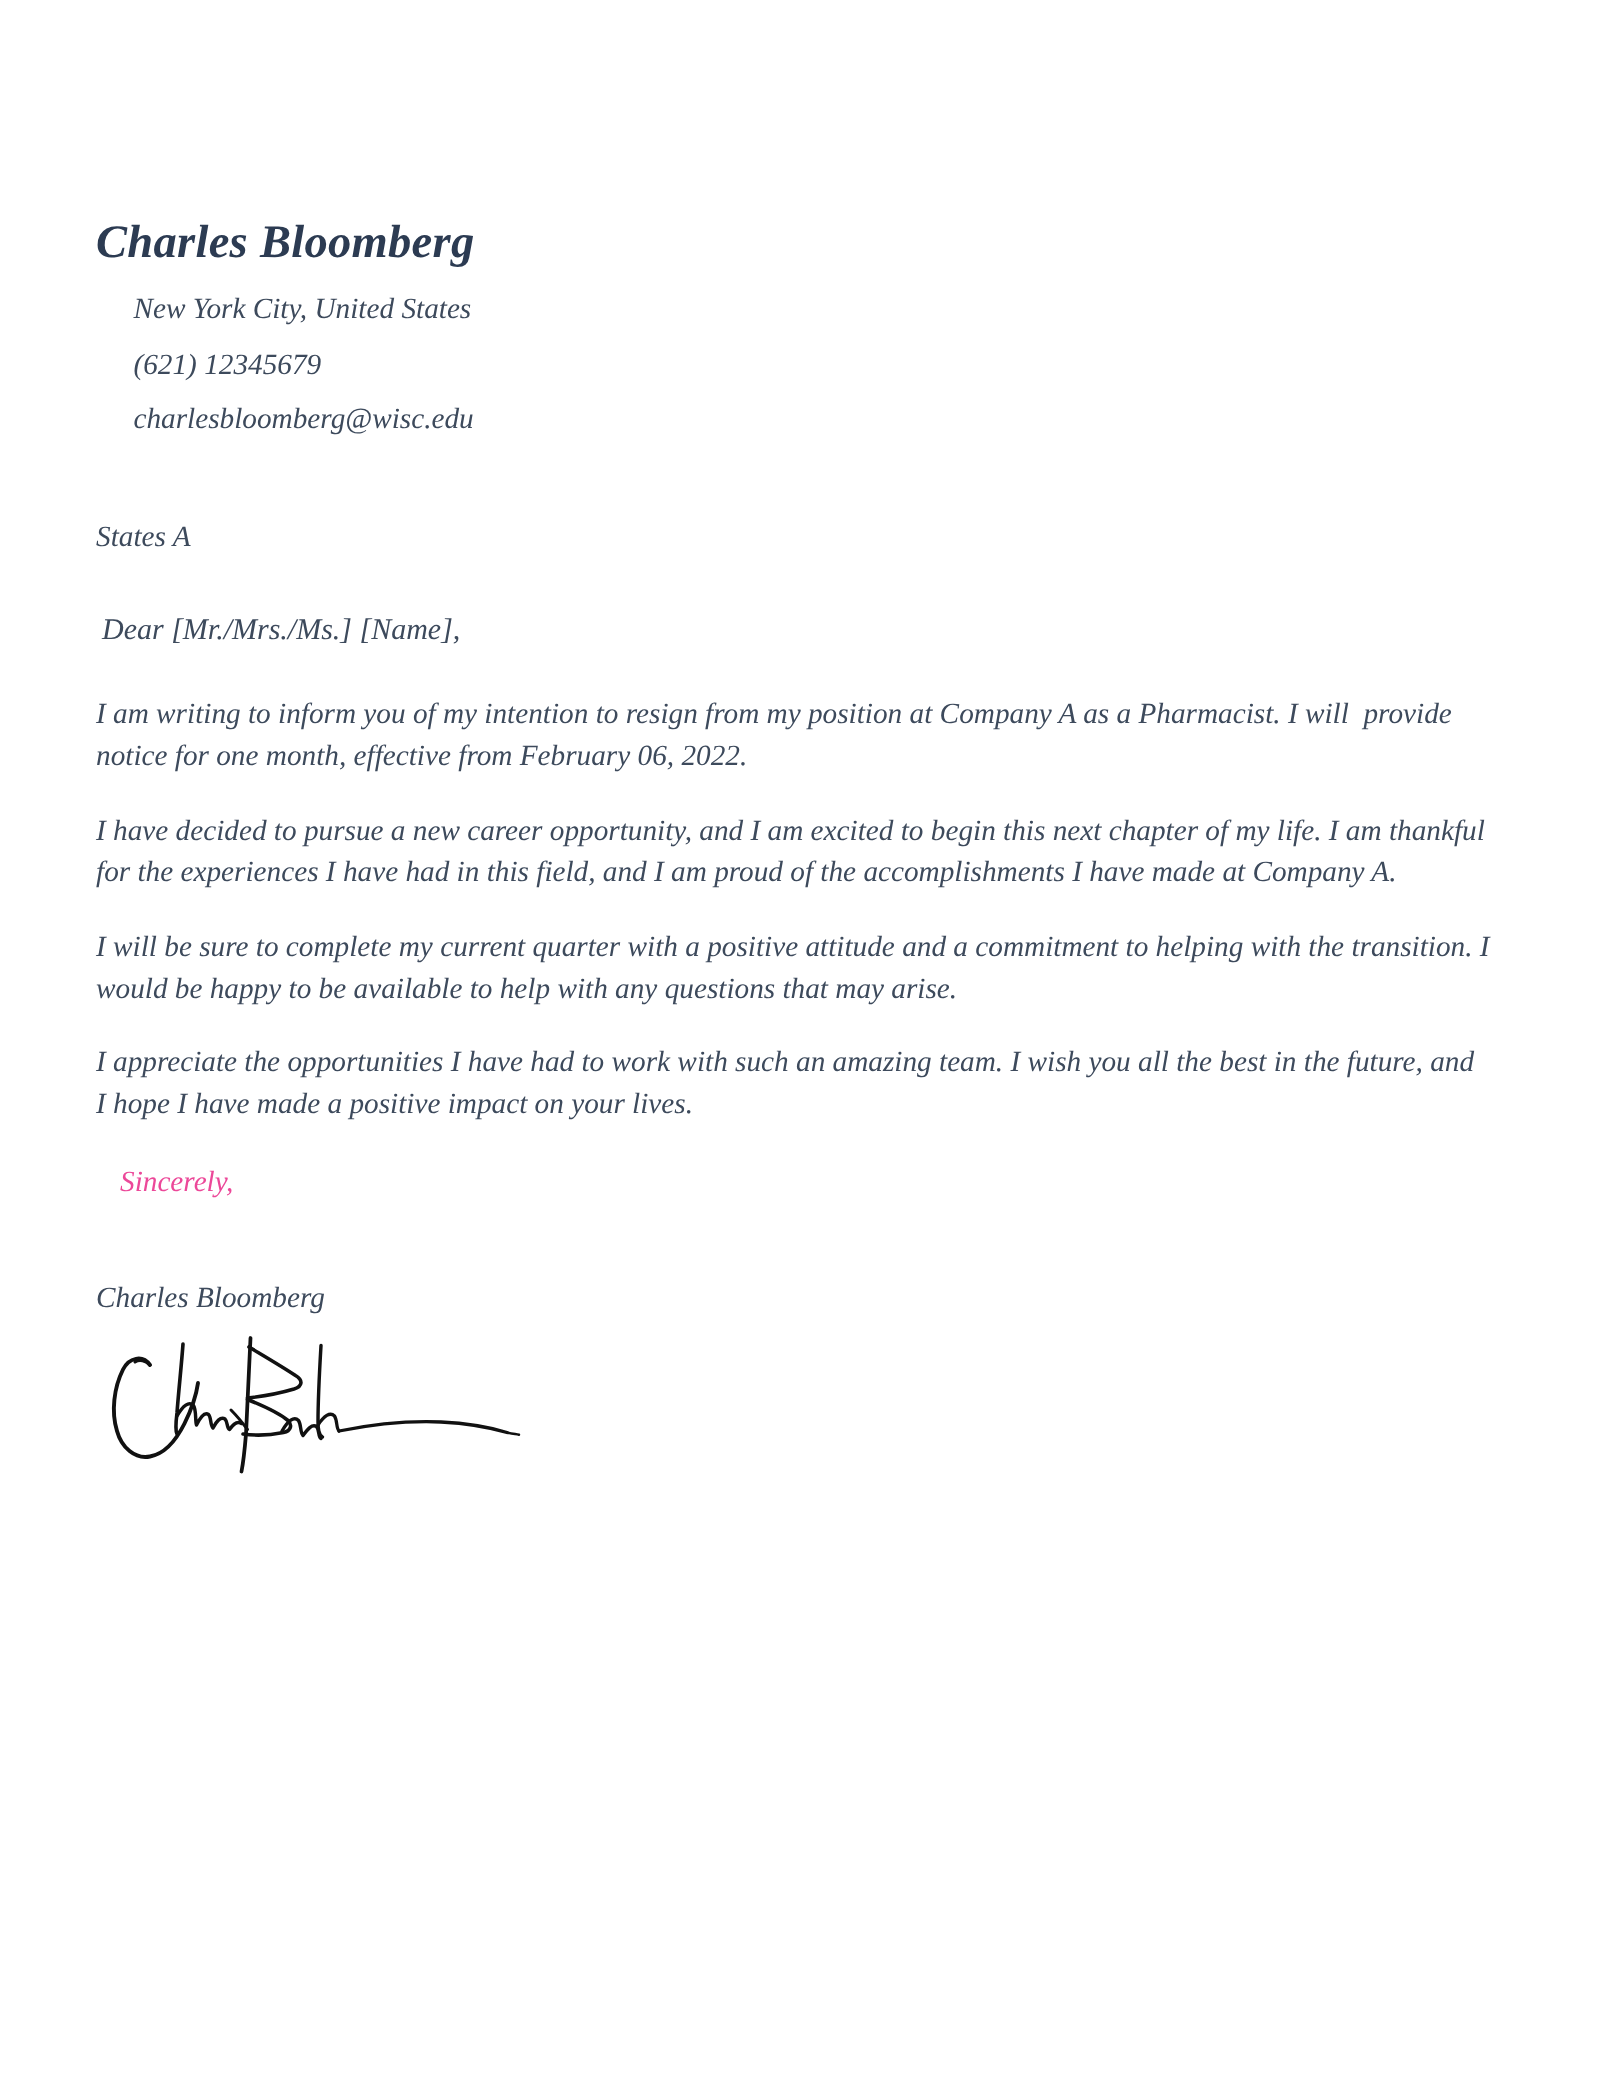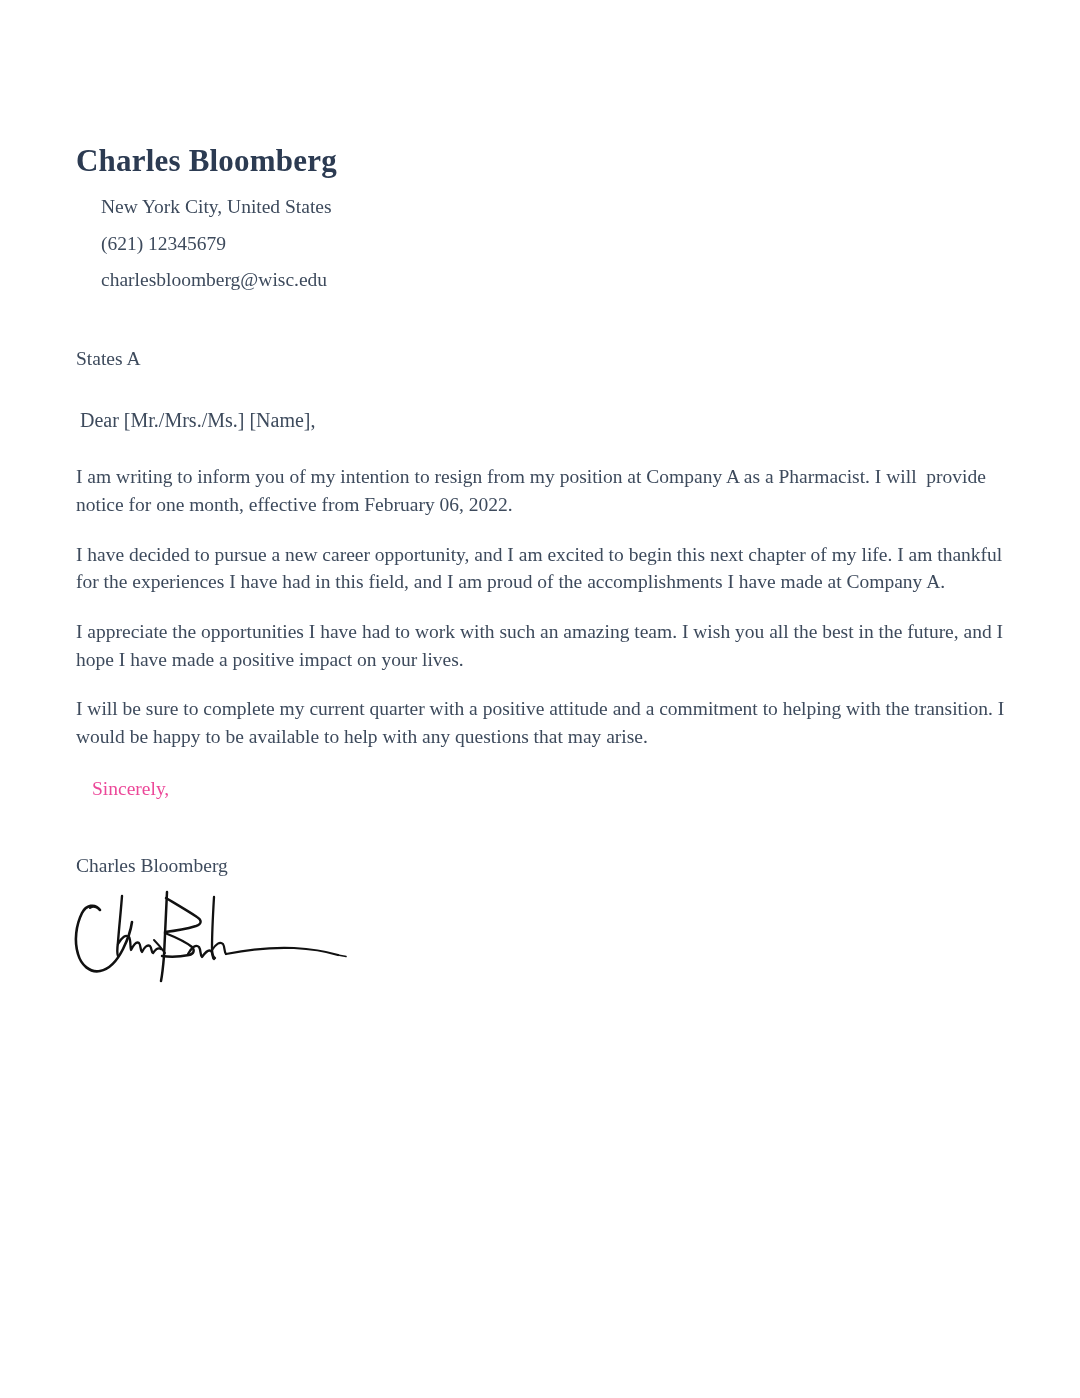--- a/index.html
+++ b/index.html
@@ -18,23 +18,24 @@
   .page {
     position: relative;
     width: 1080px;
     height: 1398px;
     background: #ffffff;
     box-sizing: border-box;
     padding: 0;
   }
   .content {
     position: absolute;
-    left: 76px;
+    left: 64px;
     top: 0;
     width: 930px;
+    font-style: italic;
   }
 
   
   .letterhead-name {
     font-size: 31px;
     font-weight: bold;
     color: #2c3b52;
     letter-spacing: 0.2px;
     line-height: 1.2;
     margin: 0;
@@ -135,22 +136,22 @@
     </div>
 
 
     <p class="meta-company">States A</p>
 
     <p class="meta-salutation">Dear [Mr./Mrs./Ms.] [Name],</p>
 
     <div class="body-block">
       <p class="body-paragraph">I am writing to inform you of my intention to resign from my position at Company A as a Pharmacist. I will  provide notice for one month, effective from February 06, 2022.</p>
       <p class="body-paragraph">I have decided to pursue a new career opportunity, and I am excited to begin this next chapter of my life. I am thankful for the experiences I have had in this field, and I am proud of the accomplishments I have made at Company A.</p>
+      <p class="body-paragraph">I will be sure to complete my current quarter with a positive attitude and a commitment to helping with the transition. I would be happy to be available to help with any questions that may arise.</p>
       <p class="body-paragraph">I appreciate the opportunities I have had to work with such an amazing team. I wish you all the best in the future, and I hope I have made a positive impact on your lives.</p>
-      <p class="body-paragraph">I will be sure to complete my current quarter with a positive attitude and a commitment to helping with the transition. I would be happy to be available to help with any questions that may arise.</p>
     </div>
 
     <p class="closing-line">Sincerely,</p>
 
     <p class="signer-name">Charles Bloomberg</p>
 
   </div>
 
   <div class="signature-wrap">
     <svg viewBox="0 0 290 105" xmlns="http://www.w3.org/2000/svg">

